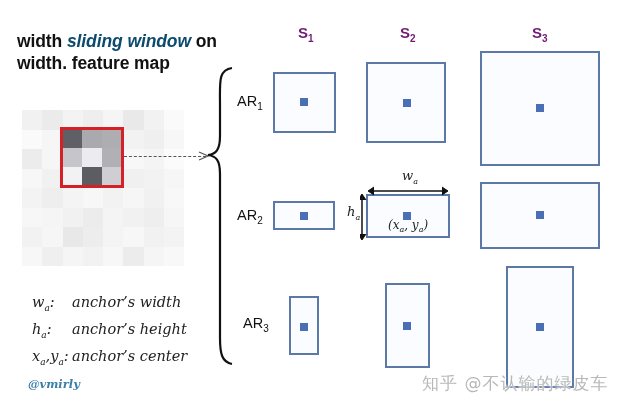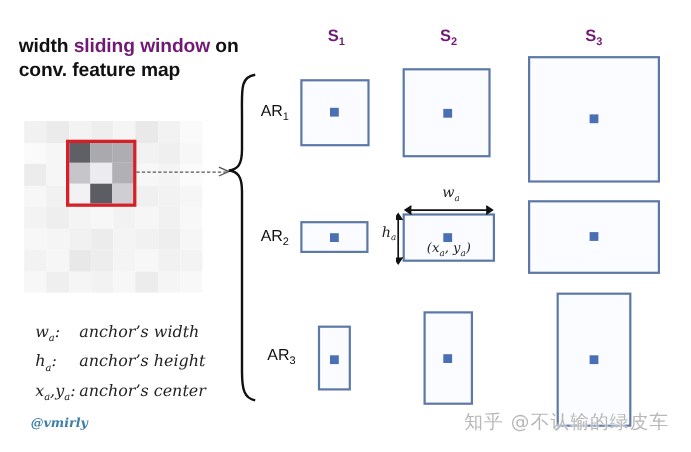--- a/index.html
+++ b/index.html
@@ -1,19 +1,19 @@
 <!DOCTYPE html>
 <html><head>
 <meta charset="utf-8">
 <style>
   html, body { margin: 0; padding: 0; background: #ffffff; }
   body { width: 628px; height: 411px; position: relative; overflow: hidden; font-family: "Liberation Sans", sans-serif; }
   .abs { position: absolute; }
   .title { left: 17px; top: 30px; width: 210px; font-family: "Liberation Sans", sans-serif; font-weight: bold; font-size: 17.5px; line-height: 22px; color: #111; letter-spacing: -0.1px; }
-  .title .hl { color: #701a75; }
+  .title .hl { color: #0c4a6e; font-style: italic; }
   .fmap { left: 22px; top: 110px; width: 162px; height: 156px; display: grid; grid-template-columns: repeat(8, 1fr); grid-template-rows: repeat(8, 1fr); }
   .fmap div { width: 100%; height: 100%; }
   .redbox { left: 60px; top: 127px; width: 58px; height: 55px; border: 3px solid #d52027; }
   .inner { left: 63px; top: 130px; width: 58px; height: 55px; display: grid; grid-template-columns: 1fr 1fr 1fr; grid-template-rows: 1fr 1fr 1fr; }
   .dash { left: 124px; top: 156px; width: 82px; border-top: 1.5px dashed #555; }
   .legend { left: 32px; top: 292px; font-family: "DejaVu Serif", serif; font-style: italic; font-size: 14.5px; line-height: 21px; color: #222; }
   .legend .row { display: flex; white-space: nowrap; }
   .legend .sym { width: 40px; }
   .legend sub { font-size: 9px; }
   .credit { left: 28px; top: 377px; font-family: "DejaVu Serif", serif; font-style: italic; font-weight: bold; font-size: 11.5px; color: #3a7fa8; }
@@ -24,21 +24,21 @@
   .dot { width: 8px; height: 8px; background: #4a6fb5; }
   .wm { left: 422px; top: 372px; font-size: 17px; color: #b8b8b8; letter-spacing: 1px; text-shadow: 0 0 2px #fff, 0 0 2px #fff; font-family: "DejaVu Sans", sans-serif; }
   .lbl-w { font-family: "DejaVu Serif", serif; font-style: italic; font-size: 13px; color: #222; }
   .lbl-w sub { font-size: 8px; }
 </style>
 </head>
 <body>
 
 <div class="abs title">
   <div><span>width </span><span class="hl">sliding window</span><span> on</span></div>
-  <div>conv. feature map</div>
+  <div>width. feature map</div>
 </div>
 
 <div class="abs fmap" id="fmap">
     <div style="background: rgb(241, 241, 241);"></div>
     <div style="background: rgb(235, 235, 235);"></div>
     <div style="background: rgb(243, 243, 243);"></div>
     <div style="background: rgb(238, 238, 238);"></div>
     <div style="background: rgb(245, 245, 245);"></div>
     <div style="background: rgb(233, 233, 233);"></div>
     <div style="background: rgb(242, 242, 242);"></div>

